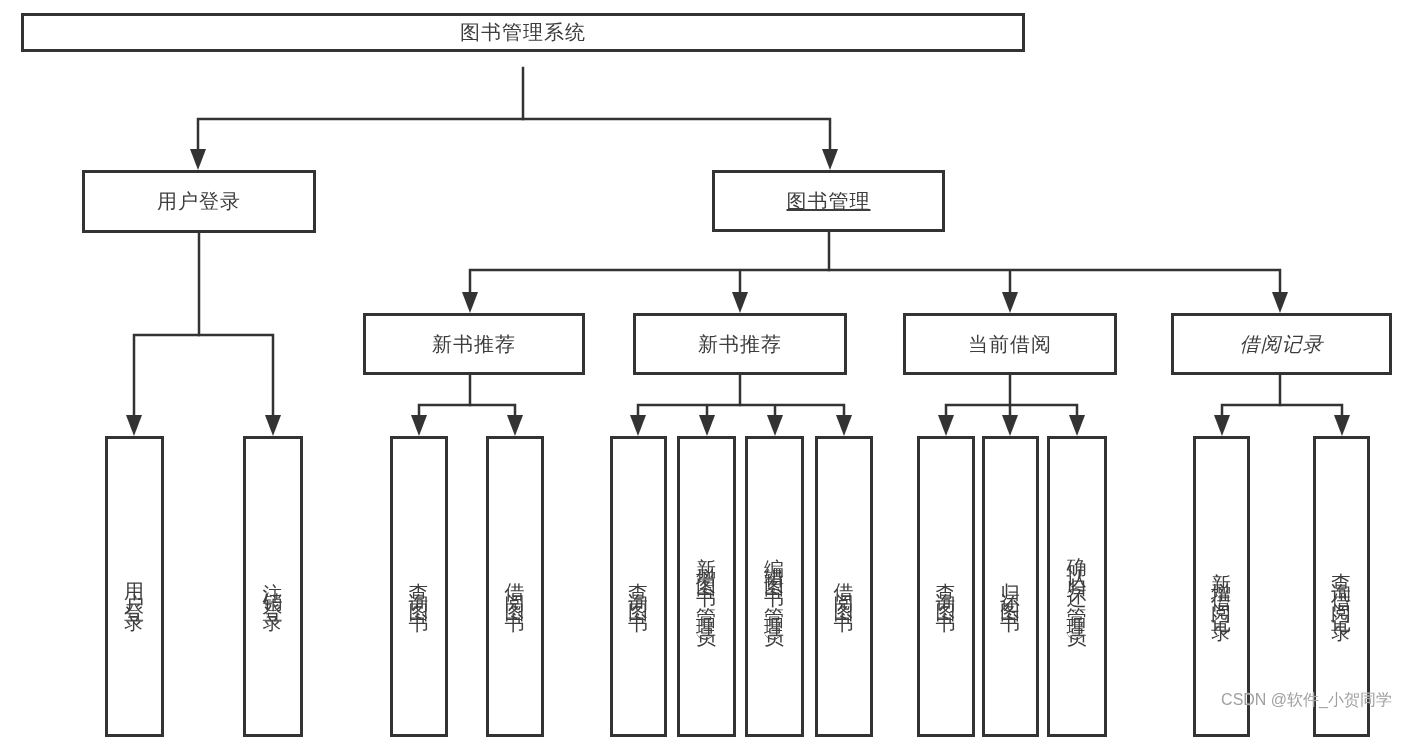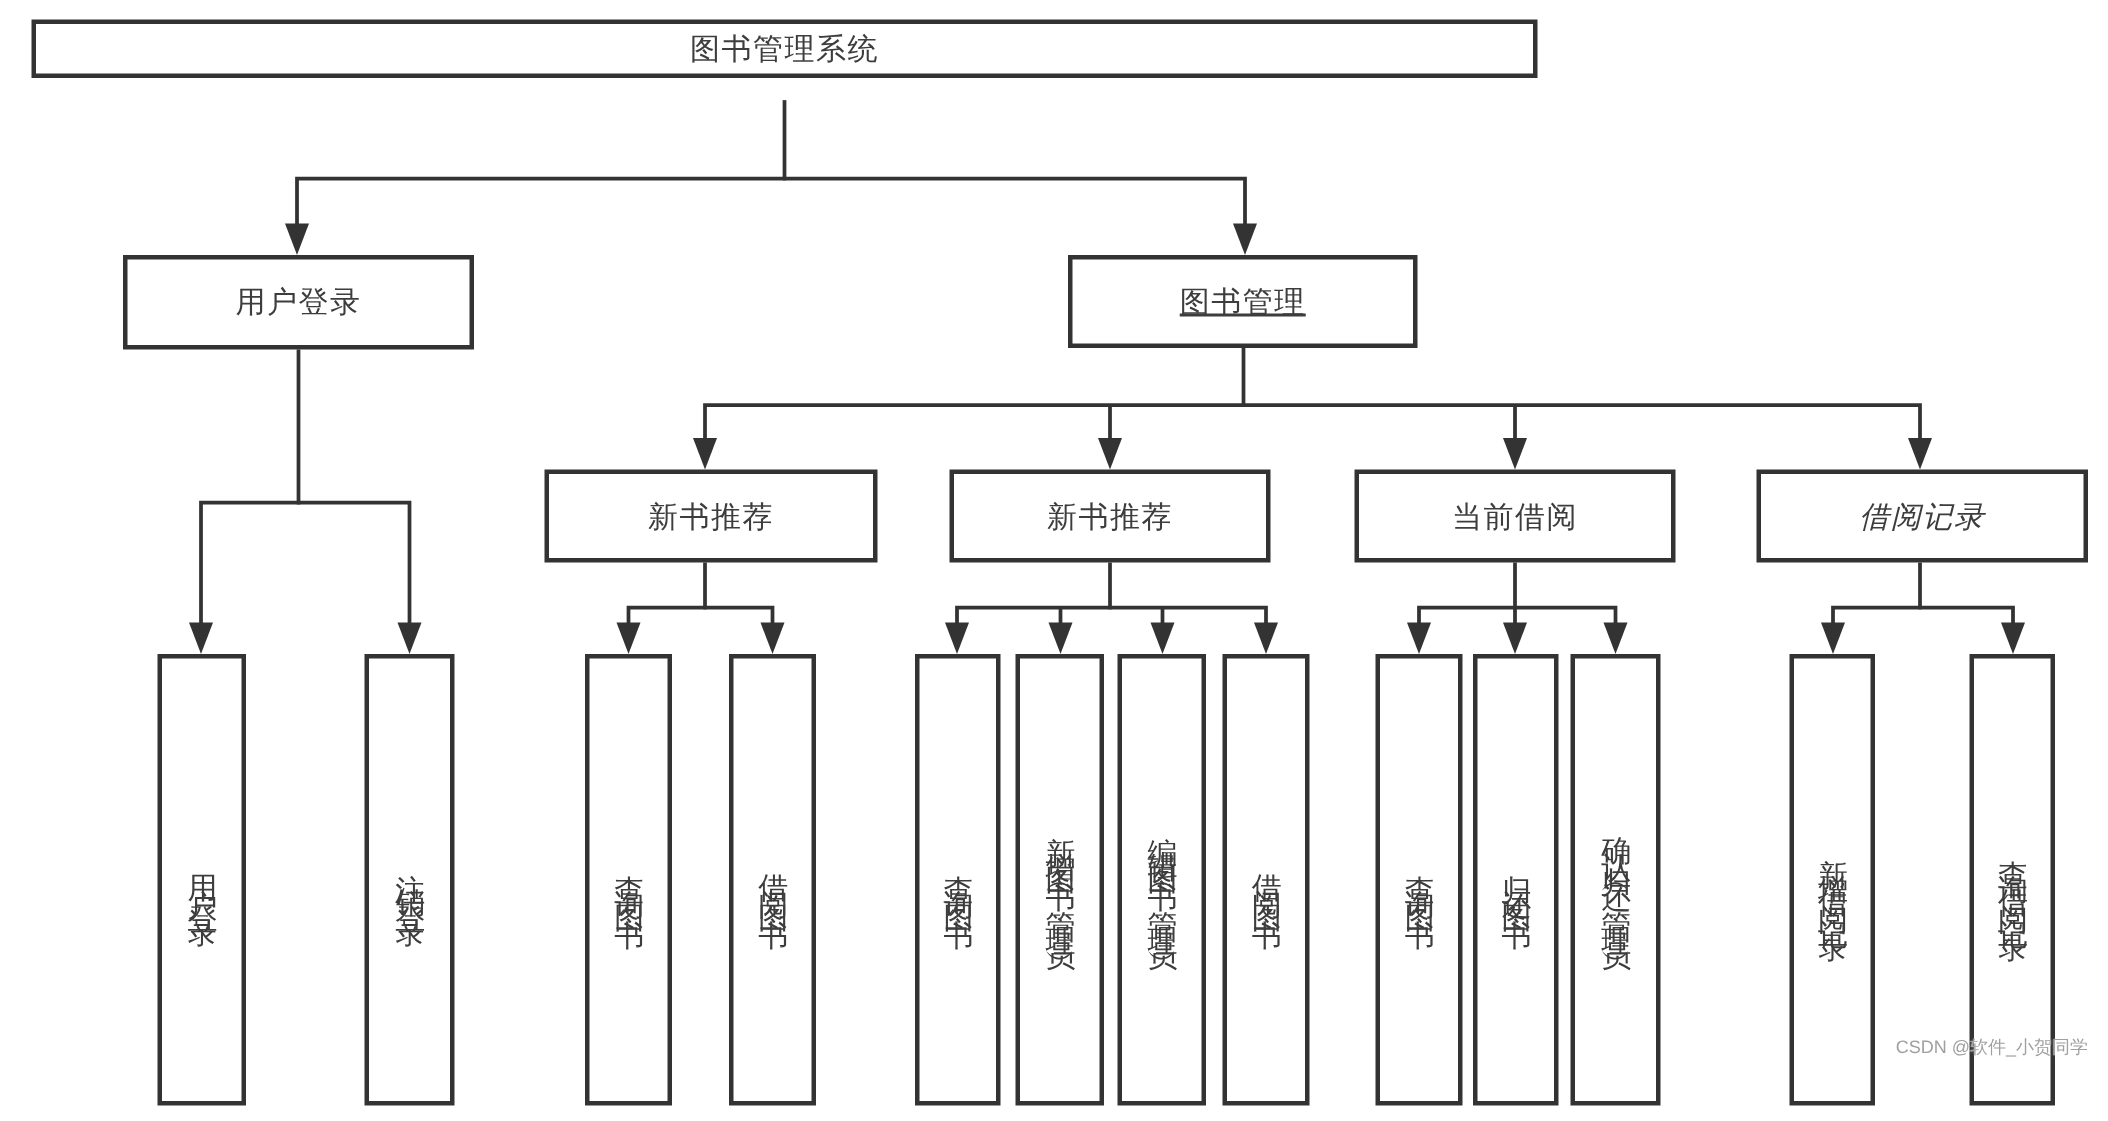--- a/index.html
+++ b/index.html
@@ -60,21 +60,21 @@
   .l-112{left:745px;width:59px;}
   .l-113{left:815px;width:58px;}
   .l-120{left:917px;width:58px;}
   .l-121{left:982px;width:57px;}
   .l-122{left:1047px;width:60px;}
   .l-130{left:1193px;width:57px;}
   .l-131{left:1313px;width:57px;}
   .watermark{
     position:absolute;z-index:2;
     right:13px;top:690px;
-    font-size:12px;
+    font-size:16px;
     color:var(--watermark-color);
     text-shadow:0 0 1px #ffffff;
     white-space:nowrap;
   }
 </style>
 </head>
 <body>
 
 <div class="canvas">
 

